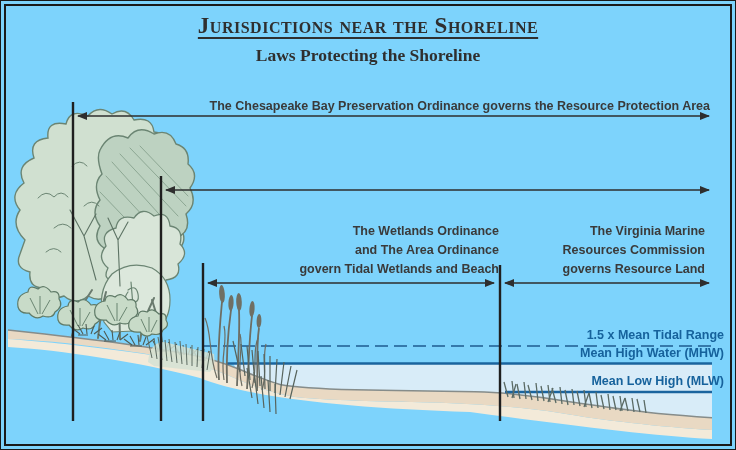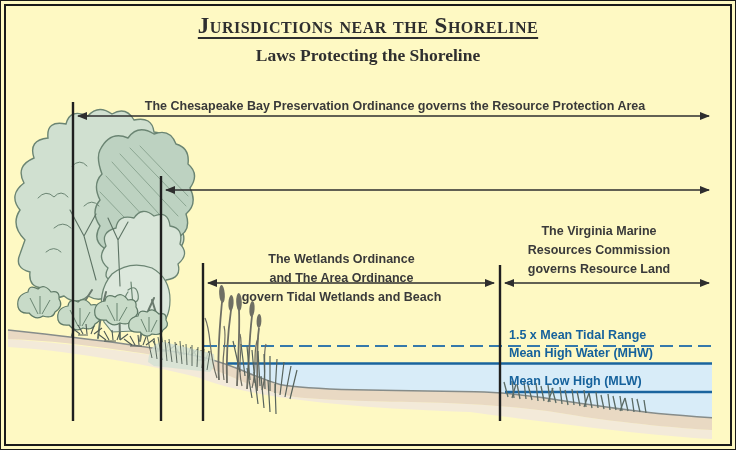--- a/index.html
+++ b/index.html
@@ -1,34 +1,34 @@
 <!DOCTYPE html>
 <html><head>
 <meta charset="utf-8">
 <style>
   html,body{margin:0;padding:0;background:#fff;}
-  .stage{position:relative;width:736px;height:450px;background:#fef9c3;overflow:hidden;
+  .stage{position:relative;width:736px;height:450px;background:#7dd3fc;overflow:hidden;
          font-family:"Liberation Sans", sans-serif;}
   .frame-outer{position:absolute;inset:0;border:1.5px solid #1a1a1a;pointer-events:none;z-index:5;}
   .frame-inner{position:absolute;inset:4px;border:2px solid #1a1a1a;pointer-events:none;z-index:5;}
   svg.illust{position:absolute;left:0;top:0;z-index:1;}
   .title{position:absolute;top:13px;left:0;right:0;text-align:center;z-index:2;
          font-family:"Liberation Serif", serif;font-weight:bold;font-size:23px;
          font-variant:small-caps;letter-spacing:.5px;color:#2f2f2f;
          text-decoration:underline;text-decoration-thickness:2px;text-underline-offset:4px;}
   .subtitle{position:absolute;top:45px;left:0;right:0;text-align:center;z-index:2;
          font-family:"Liberation Serif", serif;font-weight:bold;font-size:17.5px;color:#2f2f2f;}
   .zlabel{position:absolute;z-index:2;color:#3a3a3a;font-weight:bold;font-size:12.5px;
-          text-align:center;line-height:19px;}
+          text-align:right;line-height:19px;}
   .z1{left:80px;top:97px;width:630px;}
   .z2{left:168px;top:170px;width:541px;}
-  .z3{left:192px;top:222px;width:299px;margin-top:28px;}
+  .z3{left:200px;top:222px;width:299px;}
   .z4{left:493px;top:222px;width:212px;}
   .wlabel{position:absolute;z-index:2;color:#16629c;font-weight:bold;font-size:12.5px;
-          text-align:left;width:215px;left:509px;}
+          text-align:right;width:215px;left:509px;}
   .w1{top:328px;}
   .w2{top:346px;}
   .w3{top:374px;}
 </style>
 </head>
 <body>
 
 <div class="stage">
 
   <svg class="illust" width="736" height="450" viewBox="0 0 736 450">

